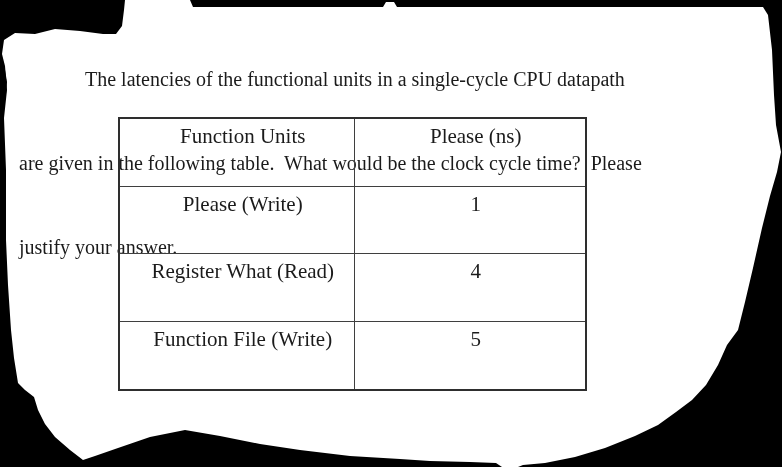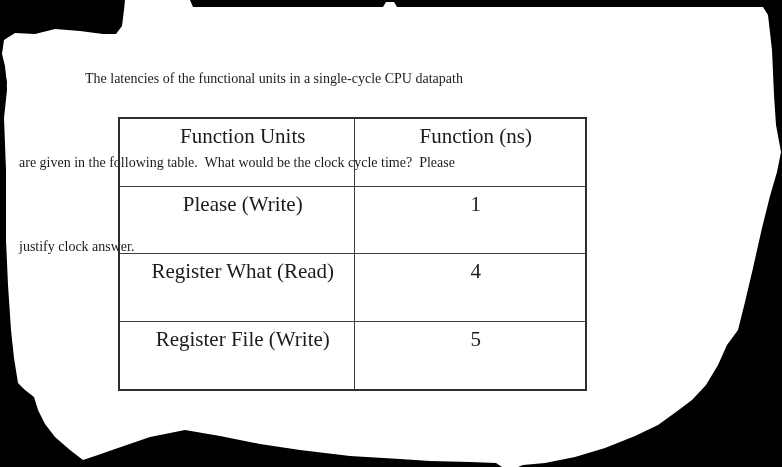--- a/index.html
+++ b/index.html
@@ -7,21 +7,21 @@
     position:relative;
     width:782px;height:467px;
     background:#000;
     overflow:hidden;
     font-family:"Liberation Serif","DejaVu Serif",serif;
     color:#1b1b1b;
   }
   .paper-svg{position:absolute;left:0;top:0;width:782px;height:467px;display:block;}
   .question{
     position:absolute;left:19px;top:9px;
-    font-size:14px;line-height:28px;
+    font-size:20px;line-height:28px;
     white-space:pre;
     color:#1b1b1b;
   }
   .question .line.indent{padding-left:66px;}
   table.latency{
     position:absolute;left:118px;top:117px;
     width:467px;height:274px;
     border-collapse:collapse;
     table-layout:fixed;
     background:transparent;
@@ -58,41 +58,41 @@
       L397,7 L394,2 L386,2 L383,7 L193,7 L190,0
       L125,0 L124,10 L122,26 L116,34 L103,34 L80,31 L55,29 L35,34 L15,33
       Z"></path>
 
     <path fill="#000000" d="M0,68 L5,70 L7,82 L6,94 L0,96 Z"></path>
   </svg>
 
   <div class="question">
     <div class="line indent">The latencies of the functional units in a single-cycle CPU datapath</div>
     <div class="line">are given in the following table.  What would be the clock cycle time?  Please</div>
-    <div class="line">justify clock answer.</div>
+    <div class="line">justify your answer.</div>
   </div>
 
   <table class="latency">
     <colgroup>
         <col class="c1">
         <col class="c2">
       </colgroup>
     <tbody>
       <tr>
         <th>Function Units</th>
-        <th>Function (ns)</th>
+        <th>Please (ns)</th>
       </tr>
       <tr>
         <td>Please (Write)</td>
         <td>1</td>
       </tr>
       <tr>
         <td>Register What (Read)</td>
         <td>4</td>
       </tr>
       <tr>
-        <td>Register File (Write)</td>
+        <td>Function File (Write)</td>
         <td>5</td>
       </tr>
     </tbody>
   </table>
 
 </div>
 
 </body></html>

